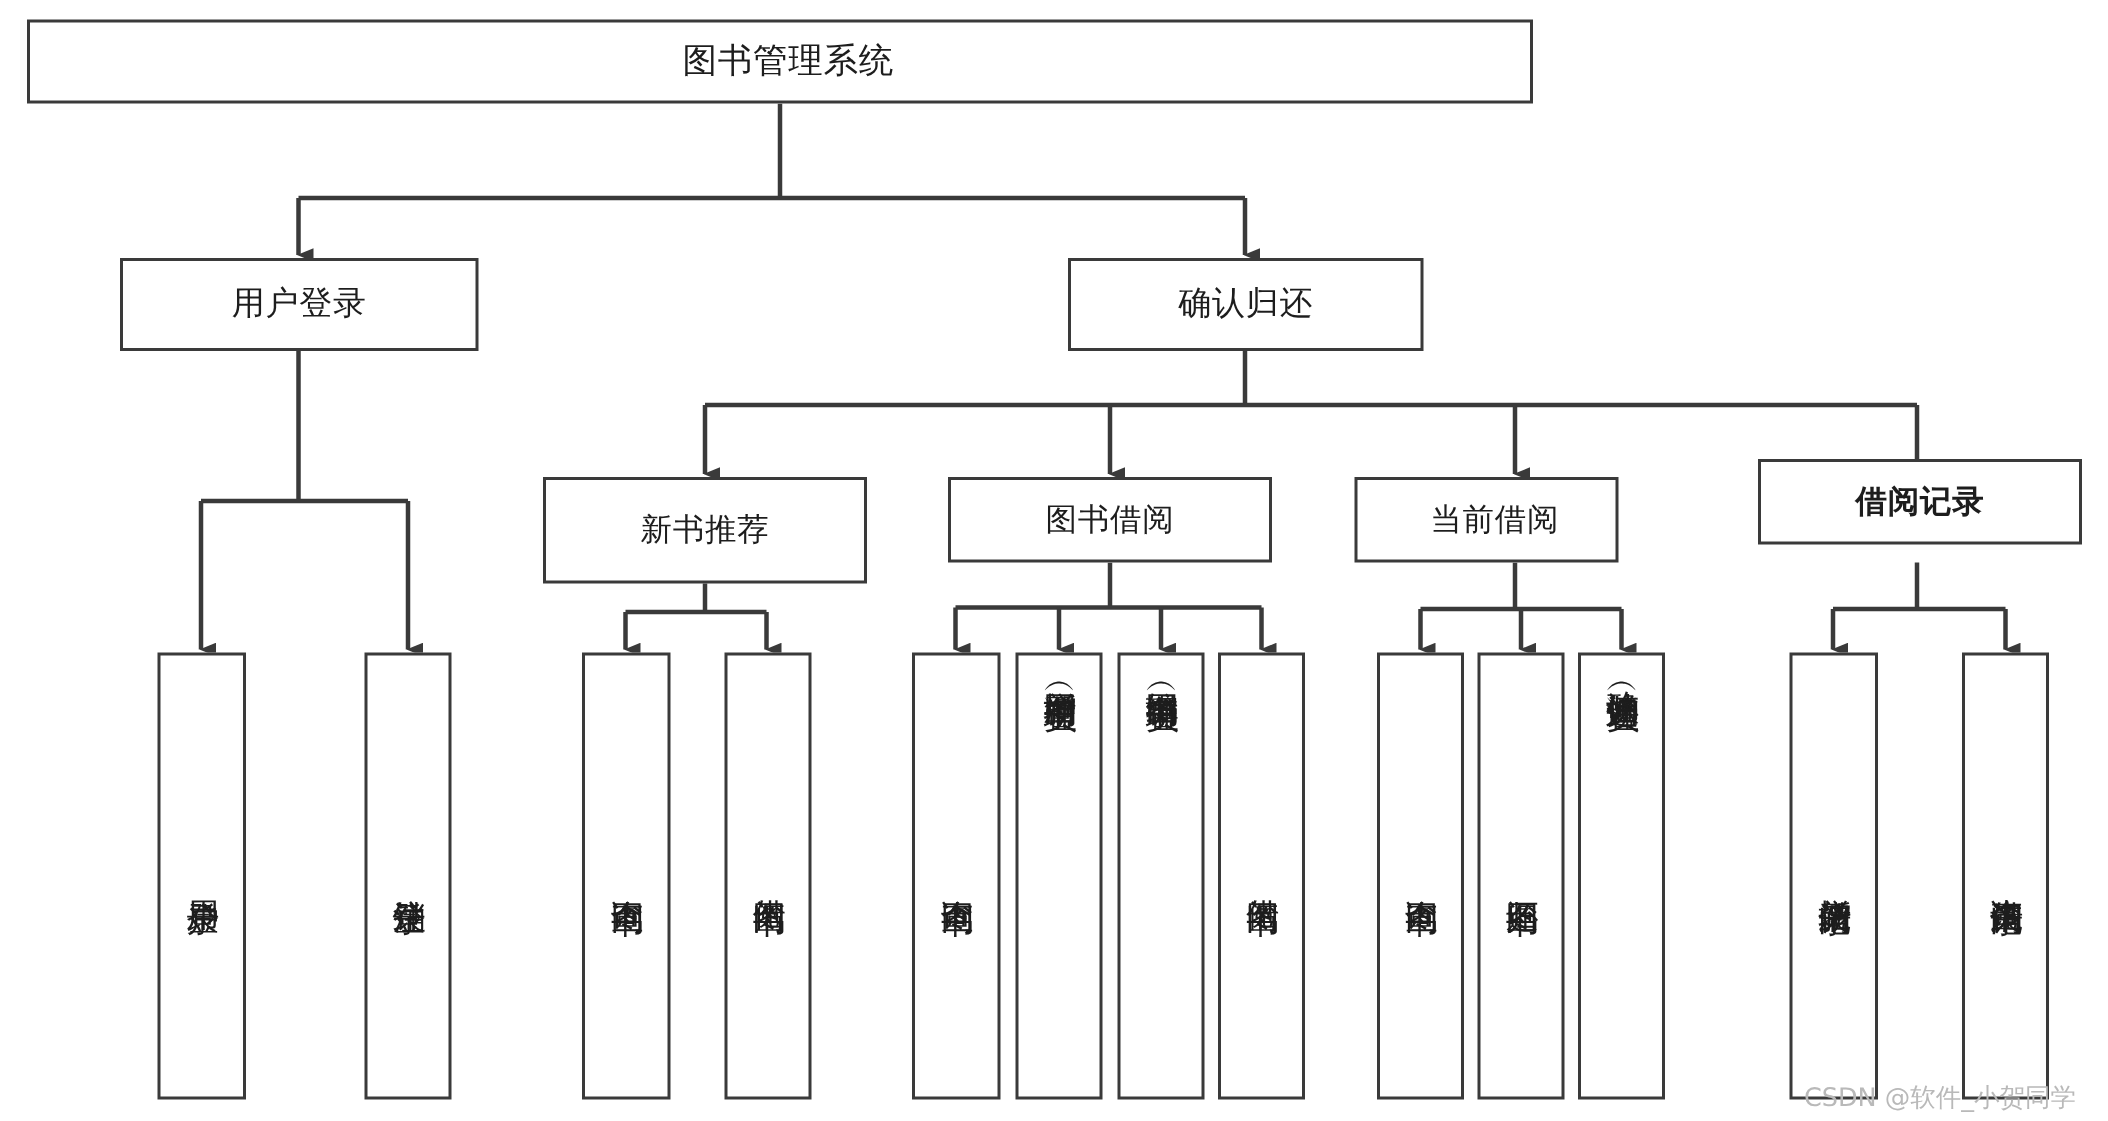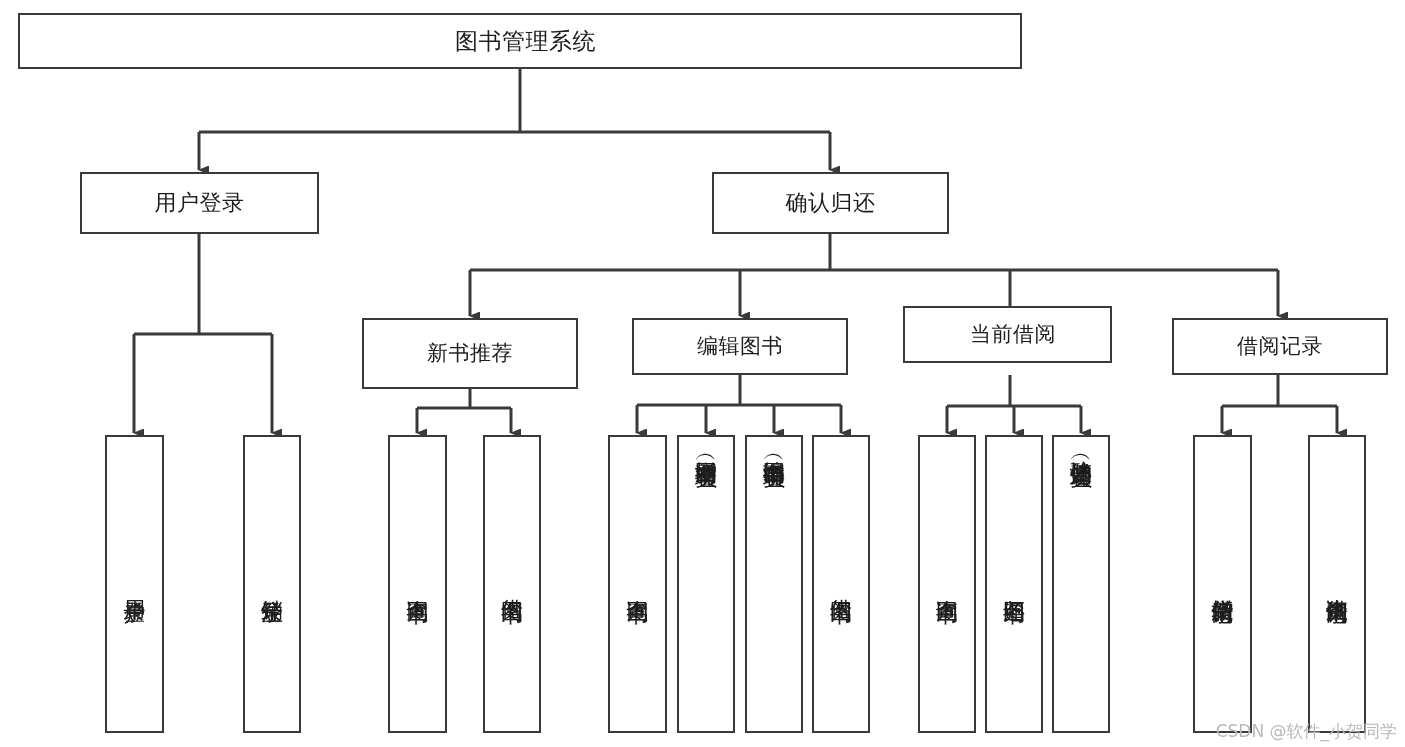--- a/index.html
+++ b/index.html
@@ -57,21 +57,21 @@
     line-height: 1.08;
     letter-spacing: 1px;
     white-space: nowrap;
   }
   .leaf-top .node-label {
     align-self: flex-start;
     margin-top: 6px;
   }
   .watermark {
     position: absolute;
-    right: 8px;
+    right: 21px;
     bottom: 4px;
     font-size: 17px;
     color: #b9b9b9;
     z-index: 5;
     white-space: nowrap;
   }
 </style>
 </head>
 <body>
 
@@ -136,26 +136,26 @@
     <span class="node-label">用户登录</span>
   </div>
   <div class="node node-l2" style="left:712px; top:172px; width:237px; height:62px;">
     <span class="node-label">确认归还</span>
   </div>
 
   <div class="node node-l3" style="left:362px; top:318px; width:216px; height:71px;">
     <span class="node-label">新书推荐</span>
   </div>
   <div class="node node-l3" style="left:632px; top:318px; width:216px; height:57px;">
-    <span class="node-label">编辑图书</span>
-  </div>
-  <div class="node node-l3" style="left:903px; top:306px; width:209px; height:57px;padding-left:11px;">
+    <span class="node-label">图书借阅</span>
+  </div>
+  <div class="node node-l3" style="left:903px; top:318px; width:176px; height:57px;padding-left:11px;">
     <span class="node-label">当前借阅</span>
   </div>
-  <div class="node node-l3" style="left:1172px; top:318px; width:216px; height:57px;">
+  <div class="node node-l3" style="left:1172px; top:306px; width:216px; height:57px;font-weight:bold;">
     <span class="node-label">借阅记录</span>
   </div>
 
   <div class="node node-leaf" style="left:105px; top:435px; width:59px; height:298px;">
     <span class="node-label">用户登录</span>
   </div>
   <div class="node node-leaf" style="left:243px; top:435px; width:58px; height:298px;">
     <span class="node-label">注销登录</span>
   </div>
 

